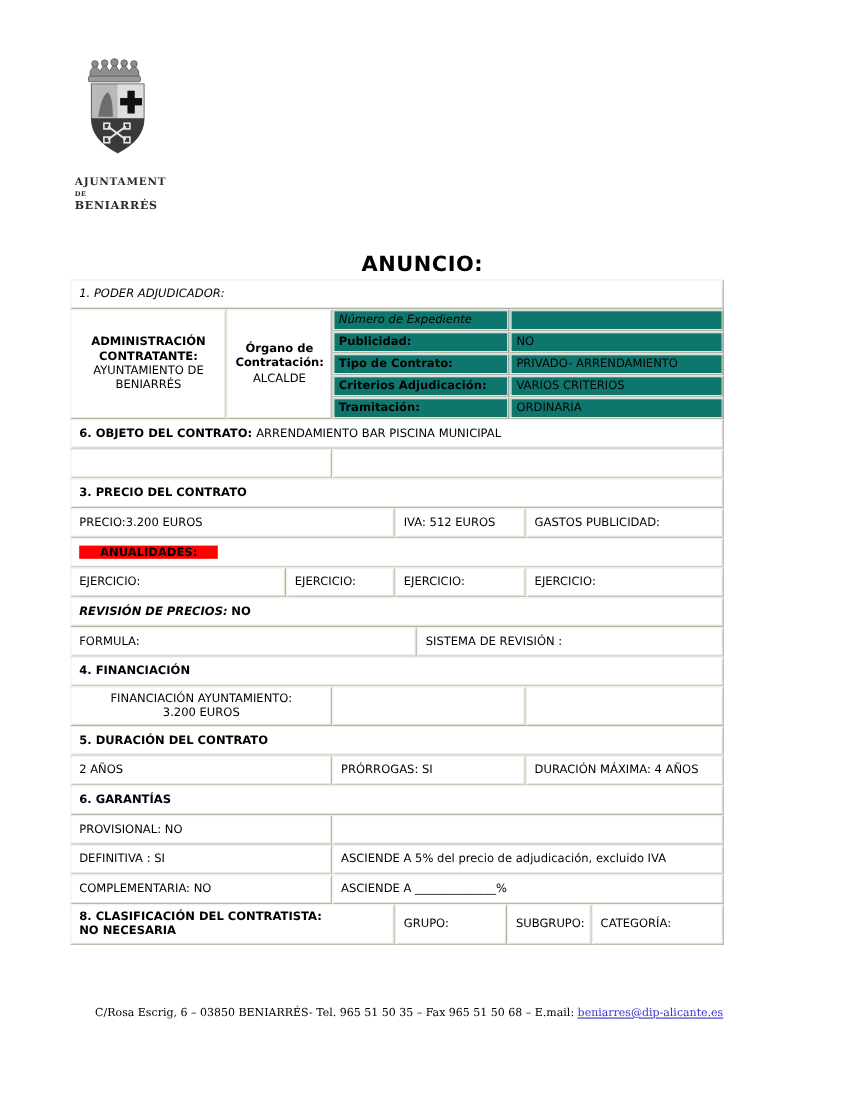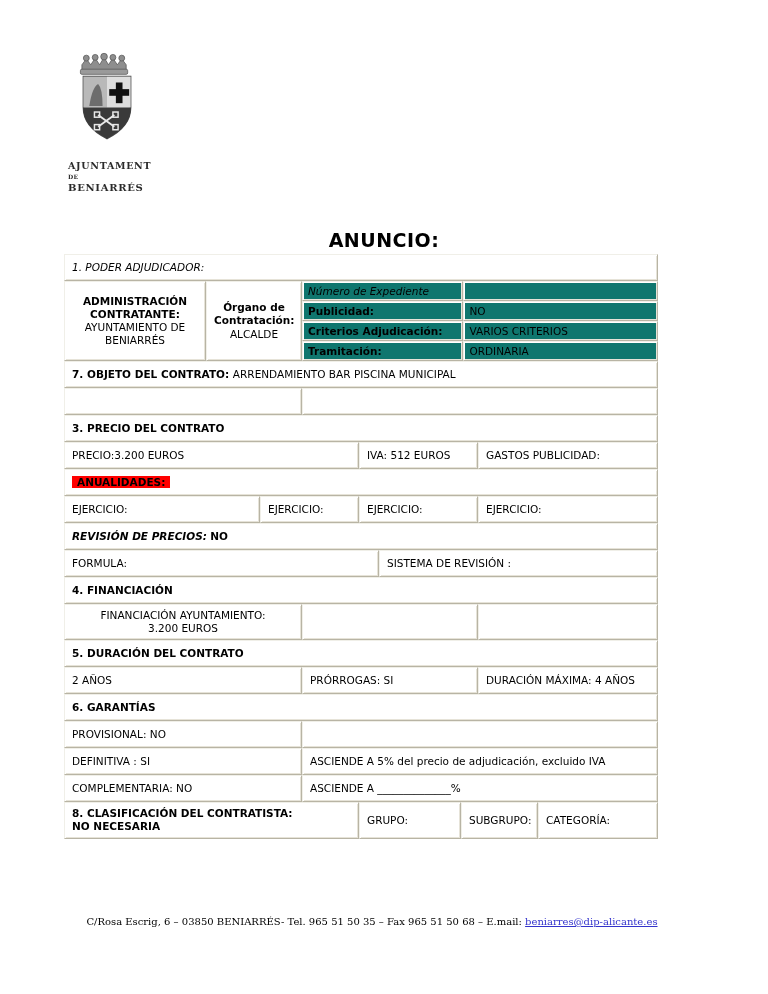--- a/index.html
+++ b/index.html
@@ -138,21 +138,21 @@
     border: none !important;
     box-shadow: none !important;
     background: transparent !important;
     vertical-align: top;
   }
 
   .hl-red {
     background: #ff0000;
     color: #000000;
     font-weight: bold;
-    padding: 0 5px;
+    padding: 0 19px;
   }
 
   
   .footer {
     position: absolute;
     left: 0;
     top: 916px;
     width: 744px;
     text-align: center;
     font-family: "DejaVu Serif", serif;
@@ -258,35 +258,39 @@
             <tbody>
               <tr>
                 <td class="lbl-it">Número de Expediente</td>
                 <td>&nbsp;</td>
               </tr>
               <tr>
                 <td class="lbl">Publicidad:</td>
                 <td>NO</td>
               </tr>
               <tr>
+                <td class="lbl">Tipo de Contrato:</td>
+                <td>PRIVADO- ARRENDAMIENTO</td>
+              </tr>
+              <tr>
                 <td class="lbl">Criterios Adjudicación:</td>
                 <td>VARIOS CRITERIOS</td>
               </tr>
               <tr>
                 <td class="lbl">Tramitación:</td>
                 <td>ORDINARIA</td>
               </tr>
             </tbody>
           </table>
         </td>
       </tr>
 
       <tr>
         <td colspan="12" class="sec-hdr">
-          <span>7. OBJETO DEL CONTRATO:</span>
+          <span>6. OBJETO DEL CONTRATO:</span>
           <span class="normal">ARRENDAMIENTO BAR PISCINA MUNICIPAL</span>
         </td>
       </tr>
       <tr>
         <td colspan="5">&nbsp;</td>
         <td colspan="7">&nbsp;</td>
       </tr>
 
       <tr>
         <td colspan="12" class="sec-hdr">3. PRECIO DEL CONTRATO</td>

